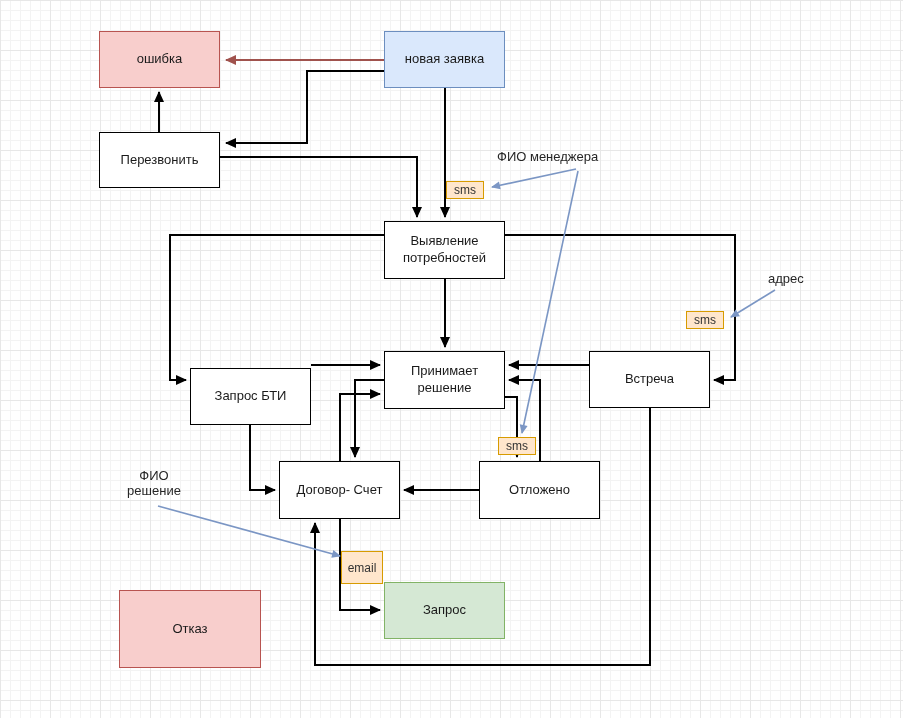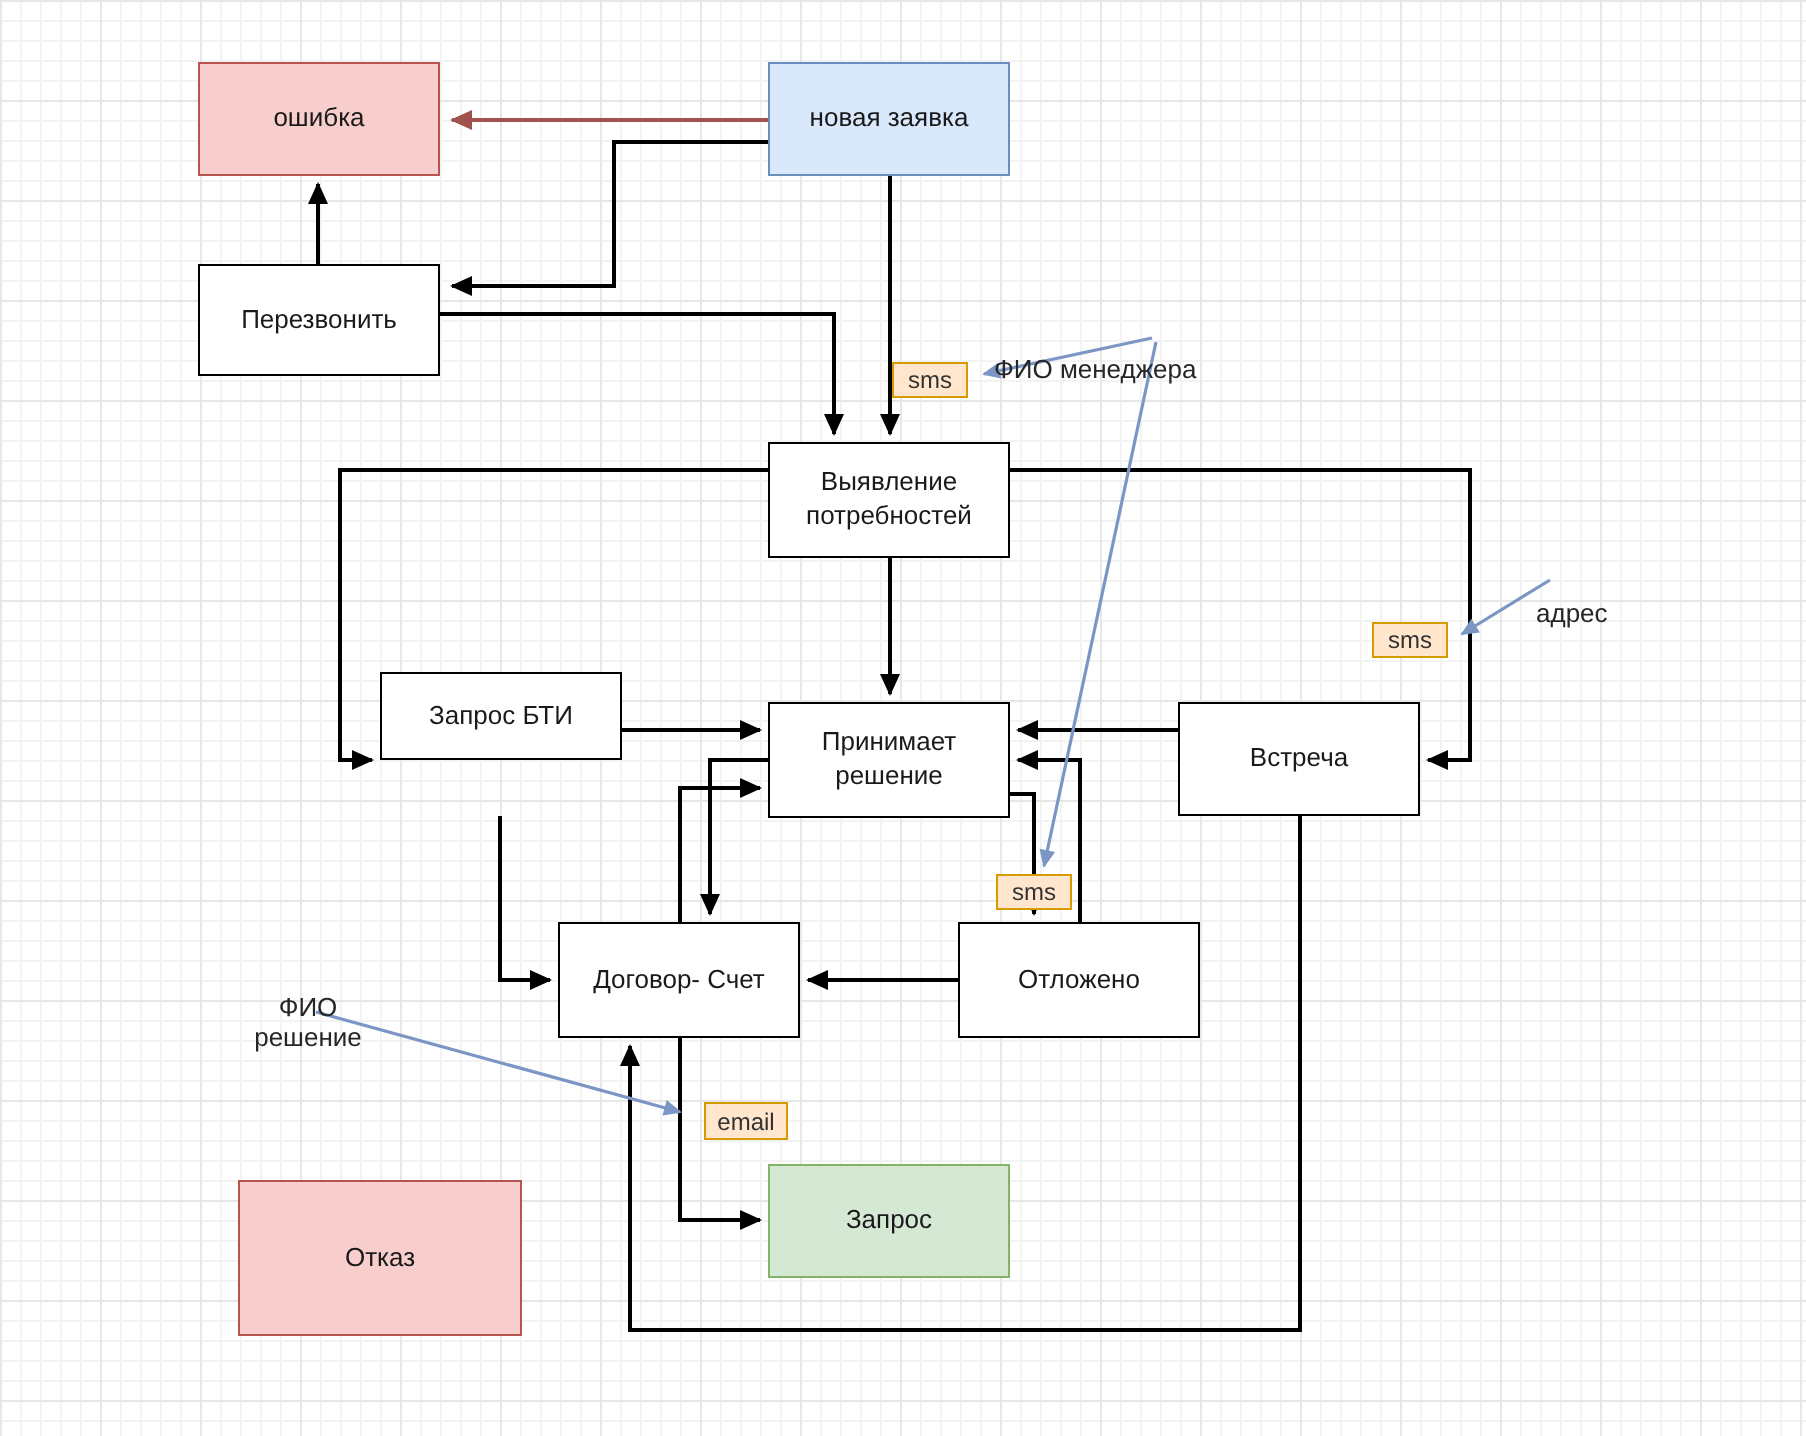--- a/index.html
+++ b/index.html
@@ -26,21 +26,21 @@
   }
   .node.blue{background:#dae8fc;border-color:#6c8ebf;}
   .node.red{background:#f8cecc;border-color:#b85450;}
   .node.green{background:#d5e8d4;border-color:#82b366;}
   .tag{
     position:absolute;z-index:3;box-sizing:border-box;
     display:flex;align-items:center;justify-content:center;
     background:#ffe6cc;border:1px solid #d79b00;
     font-size:12px;color:#333333;
   }
-  .note{position:absolute;z-index:3;font-size:13px;color:#262626;white-space:nowrap;margin-top:28px;}
+  .note{position:absolute;z-index:3;font-size:13px;color:#262626;white-space:nowrap;}
   .note.wrap{white-space:normal;text-align:center;}
 </style>
 </head>
 <body>
 
 <div class="canvas">
 
   <svg class="edges" width="903" height="718">
     <defs>
       <marker id="ahb" markerUnits="userSpaceOnUse" markerWidth="13" markerHeight="13" refX="11" refY="6" orient="auto">
@@ -76,30 +76,30 @@
     <path class="e-blue" d="M576 169 L492 187" marker-end="url(#ahu)"></path>
     <path class="e-blue" d="M578 171 L522 433" marker-end="url(#ahu)"></path>
     <path class="e-blue" d="M775 290 L731 317" marker-end="url(#ahu)"></path>
     <path class="e-blue" d="M158 506 L340 556" marker-end="url(#ahu)"></path>
   </svg>
 
   <div class="node red" style="left:99px;top:31px;width:121px;height:57px">ошибка</div>
   <div class="node blue" style="left:384px;top:31px;width:121px;height:57px">новая заявка</div>
   <div class="node" style="left:99px;top:132px;width:121px;height:56px">Перезвонить</div>
   <div class="node" style="left:384px;top:221px;width:121px;height:58px">Выявление потребностей</div>
-  <div class="node" style="left:190px;top:336px;width:121px;height:44px">Запрос БТИ</div>
+  <div class="node" style="left:190px;top:368px;width:121px;height:57px">Запрос БТИ</div>
   <div class="node" style="left:384px;top:351px;width:121px;height:58px">Принимает решение</div>
   <div class="node" style="left:589px;top:351px;width:121px;height:57px">Встреча</div>
   <div class="node" style="left:279px;top:461px;width:121px;height:58px">Договор- Счет</div>
   <div class="node" style="left:479px;top:461px;width:121px;height:58px">Отложено</div>
   <div class="node green" style="left:384px;top:582px;width:121px;height:57px">Запрос</div>
   <div class="node red" style="left:119px;top:590px;width:142px;height:78px">Отказ</div>
 
   <div class="tag" style="left:446px;top:181px;width:38px;height:18px">sms</div>
   <div class="tag" style="left:686px;top:311px;width:38px;height:18px">sms</div>
   <div class="tag" style="left:498px;top:437px;width:38px;height:18px">sms</div>
-  <div class="tag" style="left:352px;top:551px;width:42px;height:19px">email</div>
+  <div class="tag" style="left:341px;top:551px;width:42px;height:33px">email</div>
 
   <div class="note" style="left:497px;top:149px">ФИО менеджера</div>
   <div class="note" style="left:768px;top:271px">адрес</div>
   <div class="note wrap" style="left:118px;top:468px;width:72px">ФИО решение</div>
 
 </div>
 
 </body></html>

